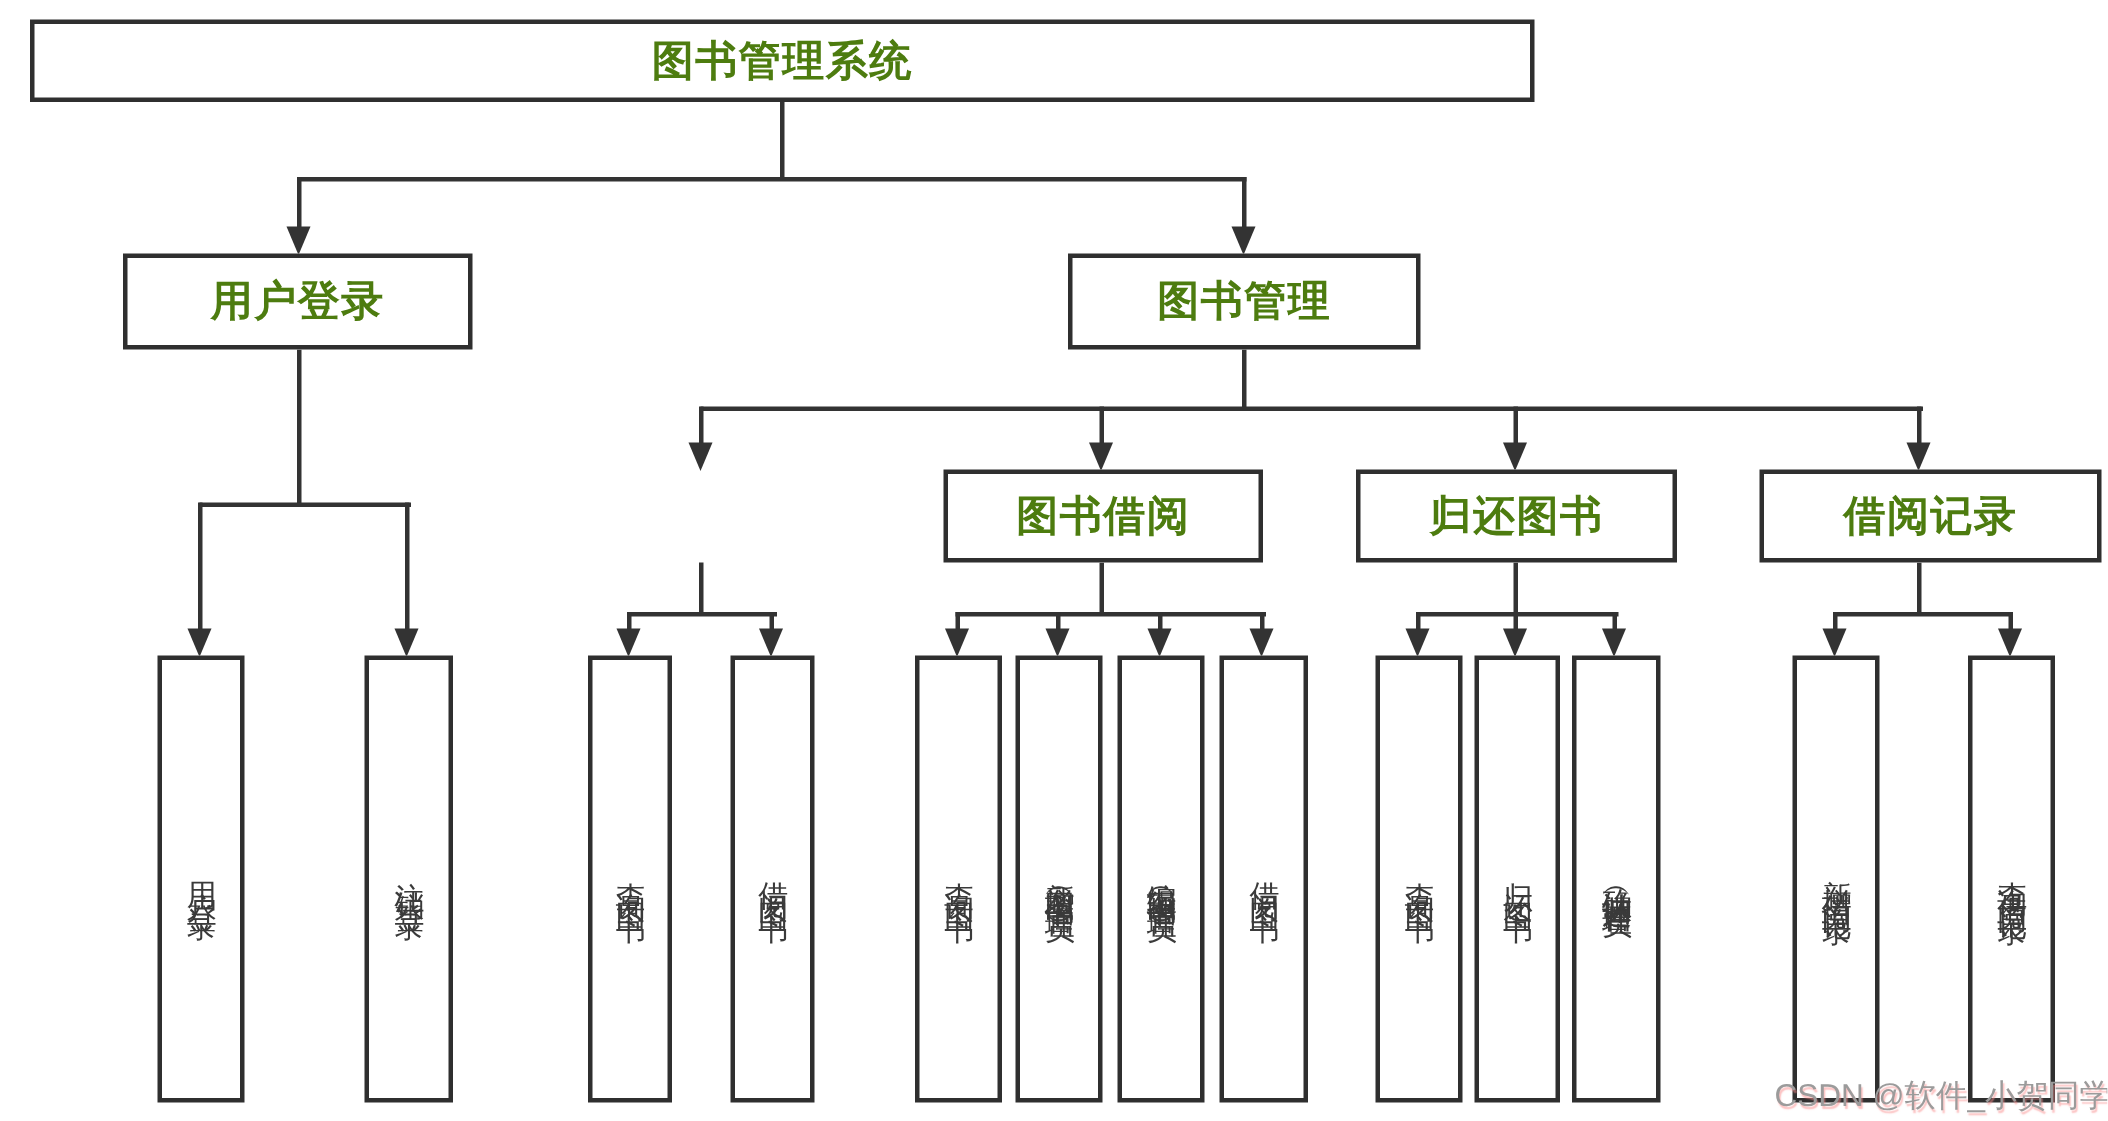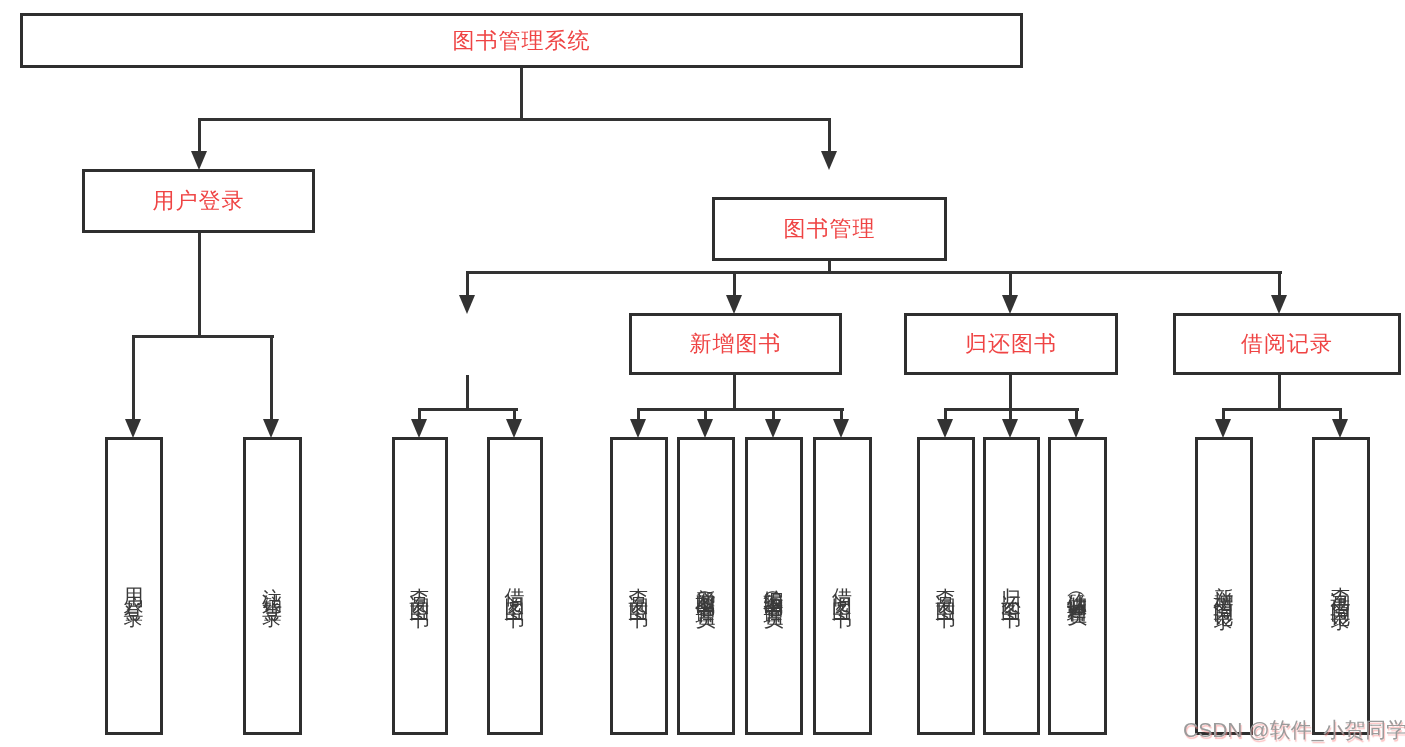--- a/index.html
+++ b/index.html
@@ -16,24 +16,25 @@
     overflow: hidden;
   }
   .node {
     position: absolute;
     box-sizing: border-box;
     background: #ffffff;
     border: 3px solid #2f2f2f;
     display: flex;
     align-items: center;
     justify-content: center;
-    color: #ef4444;
-    font-size: 22px;
+    color: #4d7c0f;
+    font-size: 28px;
     letter-spacing: 1px;
     z-index: 2;
+    font-weight: bold;
   }
   .leaf {
     position: absolute;
     box-sizing: border-box;
     background: #ffffff;
     border: 3px solid #2f2f2f;
     display: flex;
     align-items: center;
     justify-content: center;
     color: #3a3a3a;
@@ -85,27 +86,27 @@
 <div class="canvas">
 
   <div class="node" style="left:20px; top:13px; width:1003px; height:55px;">
     <span>图书管理系统</span>
   </div>
 
   <div class="node" style="left:82px; top:169px; width:233px; height:64px;">
     <span>用户登录</span>
   </div>
 
-  <div class="node" style="left:712px; top:169px; width:235px; height:64px;margin-top:28px;">
+  <div class="node" style="left:712px; top:169px; width:235px; height:64px;">
     <span>图书管理</span>
   </div>
 
 
   <div class="node" style="left:629px; top:313px; width:213px; height:62px;">
-    <span>新增图书</span>
+    <span>图书借阅</span>
   </div>
 
   <div class="node" style="left:904px; top:313px; width:214px; height:62px;">
     <span>归还图书</span>
   </div>
 
   <div class="node" style="left:1173px; top:313px; width:228px; height:62px;align-items:center;">
     <span>借阅记录</span>
   </div>
 

